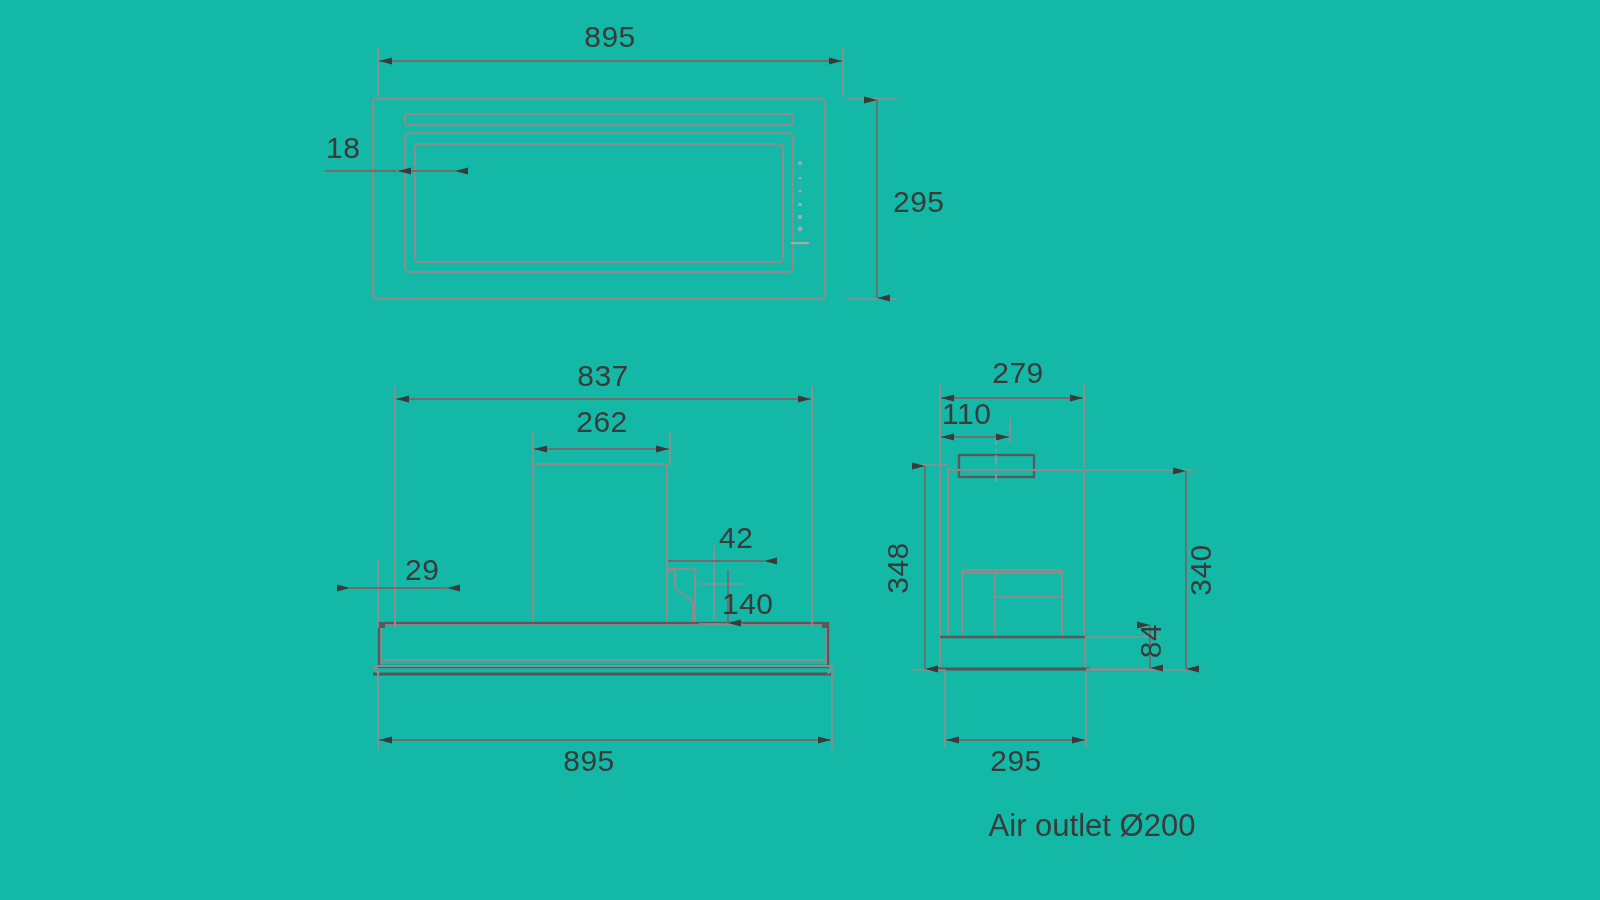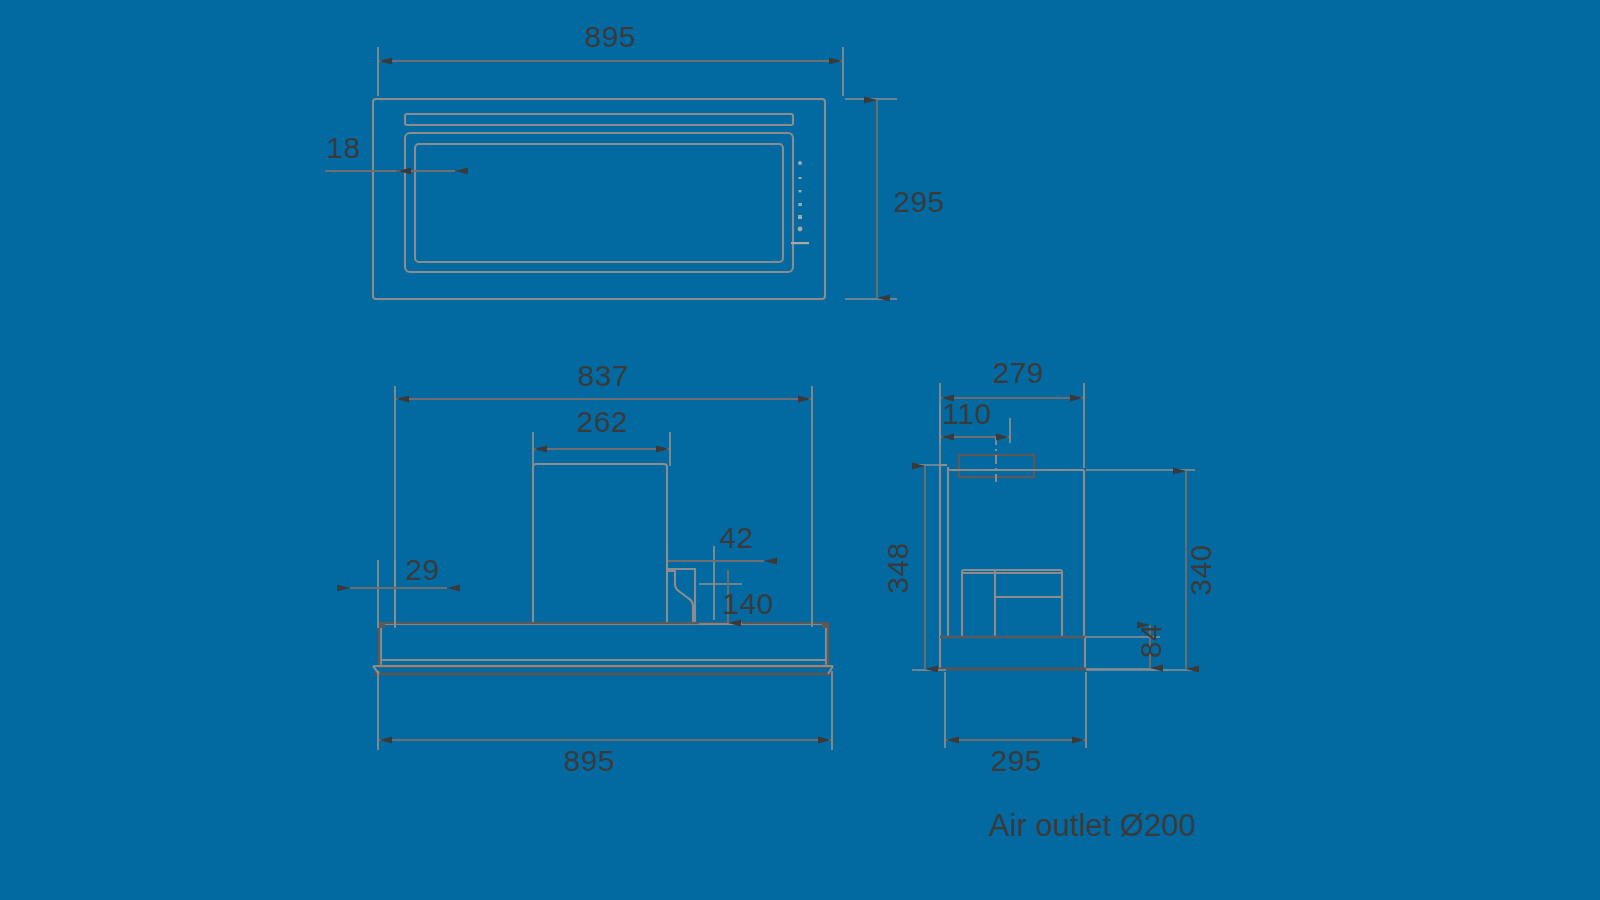--- a/index.html
+++ b/index.html
@@ -4,21 +4,21 @@
 <style>
   html, body {
     margin: 0;
     padding: 0;
     background: #ffffff;
   }
   #canvas {
     position: relative;
     width: 1600px;
     height: 900px;
-    background: #0369a1;
+    background: #14b8a6;
     overflow: hidden;
     font-family: "Liberation Sans", sans-serif;
   }
   #drawing {
     position: absolute;
     left: 0;
     top: 0;
     width: 1600px;
     height: 900px;
   }

